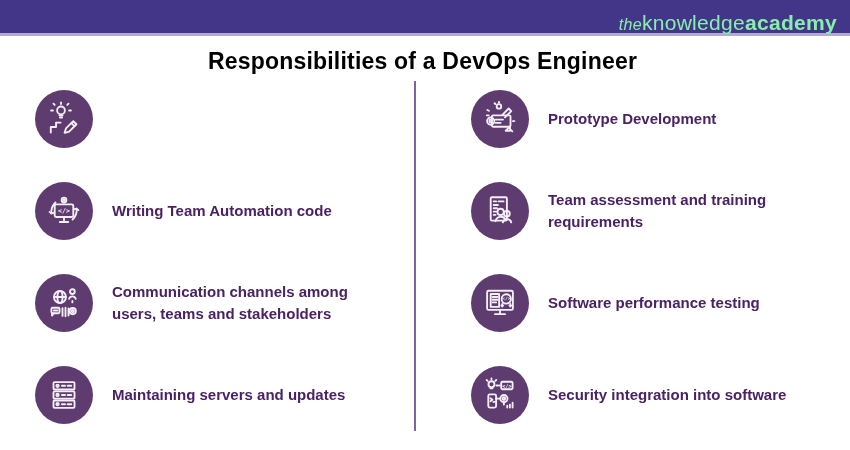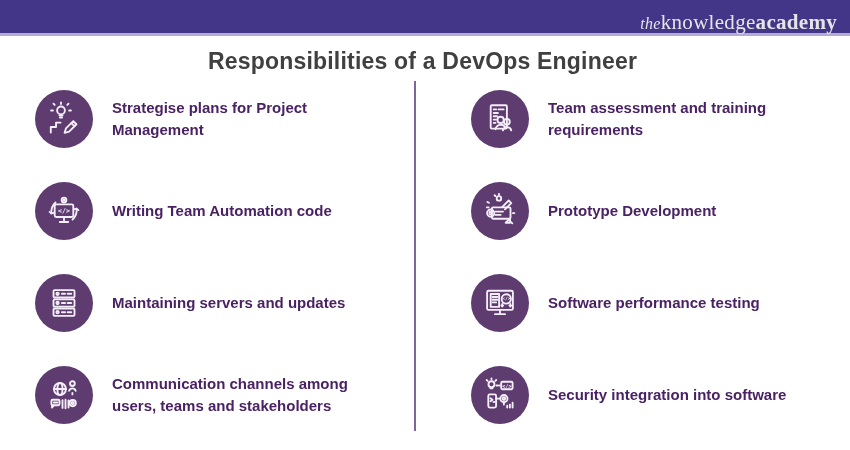--- a/index.html
+++ b/index.html
@@ -13,34 +13,34 @@
     height: 33px;
     background: #433588;
     border-bottom: 3px solid #b5aad4;
     display: flex;
     align-items: center;
     justify-content: flex-end;
     padding-right: 13px;
     box-sizing: content-box;
   }
   .logo {
-    color: #e5e5e5;
-    font-family: Liberation Serif, serif;
+    color: #86efac;
+    font-family: Liberation Sans, sans-serif;
     font-size: 21px;
     letter-spacing: 0.3px;
     white-space: nowrap;
     line-height: 1;
     margin-top: 12px;
   }
   .logo .the { font-style: italic; font-size: 16px; font-weight: 400; }
   .logo .knowledge { font-weight: 400; }
   .logo .academy { font-weight: 700; }
   .page-title {
     text-align: center;
-    color: #404040;
+    color: #000000;
     font-size: 23px;
     font-weight: 700;
     letter-spacing: 0.2px;
     margin: 12px 5px 0 0;
   }
   .content {
     display: flex;
     align-items: stretch;
     height: 368px;
     margin-top: 2px;
@@ -108,59 +108,39 @@
             <g class="ic">
           <circle cx="10" cy="6.3" r="2.6"></circle>
           <path d="M9 9.6h2M9.3 11h1.4"></path>
           <path d="M10 2V1M5.8 2.6l-.8-.8M14.2 2.6l.8-.8M4.6 6.3H3.4M15.4 6.3h1.2"></path>
           <path d="M3.2 21v-3.7h3.5v-2.9h3"></path>
           <path d="M12.4 21.2l.9-2.9 4.9-4.9 2.1 2.1-4.9 4.9-2.9.8z"></path>
           <path d="M16.9 14.7l2.1 2.1"></path>
         </g>
           </svg>
       </span>
-      <span class="item-label">Strategise plans for Project Management</span>
     </div>
 
     <div class="item">
       <span class="circle">
         <svg viewBox="0 0 24 24">
             <g class="ic">
           <rect x="5.8" y="7.6" width="12.4" height="8.4" rx="1"></rect>
           <path d="M12 16v2.1M9.2 19.3h5.6"></path>
           <circle cx="12" cy="4.7" r="1.6"></circle>
               <circle cx="12" cy="4.7" r="0.55"></circle>
           <path d="M3.6 13.6a8.8 8.8 0 0 1 2.7-7.3"></path>
           <path d="M3.6 13.6l-1.2-1M3.6 13.6l1.5-.4"></path>
           <path d="M20.4 10.4a8.8 8.8 0 0 1-2.7 7.3"></path>
           <path d="M20.4 10.4l1.2 1M20.4 10.4l-1.5.4"></path>
           <text class="ic-txt" x="12" y="13.3" font-size="4.4" text-anchor="middle">&lt;/&gt;</text>
         </g>
           </svg>
       </span>
       <span class="item-label">Writing Team Automation code</span>
-    </div>
-
-    <div class="item">
-      <span class="circle">
-        <svg viewBox="0 0 24 24">
-            <g class="ic">
-          <rect x="5" y="3.4" width="14" height="4.9" rx="0.7"></rect>
-          <rect x="5" y="9.55" width="14" height="4.9" rx="0.7"></rect>
-          <rect x="5" y="15.7" width="14" height="4.9" rx="0.7"></rect>
-          <circle cx="7.7" cy="5.85" r="0.8"></circle>
-              <path d="M10.6 5.85h2.1M14.4 5.85h2.4"></path>
-          <circle cx="7.7" cy="12" r="0.8"></circle>
-              <path d="M10.6 12h2.1M14.4 12h2.4"></path>
-          <circle cx="7.7" cy="18.15" r="0.8"></circle>
-              <path d="M10.6 18.15h2.1M14.4 18.15h2.4"></path>
-        </g>
-          </svg>
-      </span>
-      <span class="item-label">Maintaining servers and updates</span>
     </div>
 
     <div class="item">
       <span class="circle">
         <svg viewBox="0 0 24 24">
             <g class="ic">
           <circle cx="9.3" cy="8" r="4"></circle>
           <ellipse cx="9.3" cy="8" rx="1.7" ry="4"></ellipse>
           <path d="M5.3 8h8"></path>
           <circle cx="17.6" cy="4.4" r="1.6"></circle>
@@ -170,58 +150,77 @@
           <path d="M5.2 18.8L4 20.4v-1.6M5.2 17h2.4"></path>
           <circle cx="17.8" cy="17.4" r="2.1"></circle>
               <circle cx="17.8" cy="17.4" r="0.8"></circle>
           <path d="M11 20.6v-5.2M13 20.8v-5.6M15 20.4v-4.8"></path>
         </g>
           </svg>
       </span>
       <span class="item-label">Communication channels among users, teams and stakeholders</span>
     </div>
 
+    <div class="item">
+      <span class="circle">
+        <svg viewBox="0 0 24 24">
+            <g class="ic">
+          <rect x="5" y="3.4" width="14" height="4.9" rx="0.7"></rect>
+          <rect x="5" y="9.55" width="14" height="4.9" rx="0.7"></rect>
+          <rect x="5" y="15.7" width="14" height="4.9" rx="0.7"></rect>
+          <circle cx="7.7" cy="5.85" r="0.8"></circle>
+              <path d="M10.6 5.85h2.1M14.4 5.85h2.4"></path>
+          <circle cx="7.7" cy="12" r="0.8"></circle>
+              <path d="M10.6 12h2.1M14.4 12h2.4"></path>
+          <circle cx="7.7" cy="18.15" r="0.8"></circle>
+              <path d="M10.6 18.15h2.1M14.4 18.15h2.4"></path>
+        </g>
+          </svg>
+      </span>
+      <span class="item-label">Maintaining servers and updates</span>
+    </div>
+
   </div>
 
   <div class="divider"></div>
 
   <div class="col col-right">
-
-    <div class="item">
-      <span class="circle">
-        <svg viewBox="0 0 24 24">
-            <g class="ic">
-          <rect x="5.8" y="2.8" width="10.8" height="15.6" rx="0.8"></rect>
-          <path d="M7.8 5.6h1.6M11 5.6h3.4M7.8 8h2.8M7.8 10.2h2.2M7.8 12.4h1.6M7.8 14.6h1.2"></path>
-          <circle cx="12.4" cy="12.6" r="2.1"></circle>
-          <path d="M9 18.8a3.5 3.5 0 0 1 6.6-1"></path>
-          <circle cx="16.6" cy="13.8" r="1.9"></circle>
-          <path d="M13.9 19.6a2.9 2.9 0 0 1 5.6 0"></path>
-        </g>
-          </svg>
-      </span>
-      <span class="item-label">Team assessment and training requirements</span>
-    </div>
 
     <div class="item">
       <span class="circle">
         <svg viewBox="0 0 24 24">
             <g class="ic">
           <rect x="6.6" y="9.6" width="12.4" height="7.6" rx="0.8"></rect>
           <path d="M9 12.4h5M9 14.6h3.4"></path>
           <circle cx="5.8" cy="13.4" r="2.4"></circle>
               <circle cx="5.8" cy="13.4" r="0.9"></circle>
           <path d="M13.6 9.2l4.2-4.2 1.7 1.7-4.2 4.2"></path>
           <circle cx="11.3" cy="3.6" r="1.5"></circle>
           <path d="M11.3 1.2V.6M8.9 2l-.5-.5M3.6 6l1 .5M3.2 9.6h1.2M20.6 13.4h1M19.4 19.4l.8.8"></path>
           <path d="M15.8 19.8l2.9-2.9v2.9z"></path>
         </g>
           </svg>
       </span>
       <span class="item-label">Prototype Development</span>
+    </div>
+
+    <div class="item">
+      <span class="circle">
+        <svg viewBox="0 0 24 24">
+            <g class="ic">
+          <rect x="5.8" y="2.8" width="10.8" height="15.6" rx="0.8"></rect>
+          <path d="M7.8 5.6h1.6M11 5.6h3.4M7.8 8h2.8M7.8 10.2h2.2M7.8 12.4h1.6M7.8 14.6h1.2"></path>
+          <circle cx="12.4" cy="12.6" r="2.1"></circle>
+          <path d="M9 18.8a3.5 3.5 0 0 1 6.6-1"></path>
+          <circle cx="16.6" cy="13.8" r="1.9"></circle>
+          <path d="M13.9 19.6a2.9 2.9 0 0 1 5.6 0"></path>
+        </g>
+          </svg>
+      </span>
+      <span class="item-label">Team assessment and training requirements</span>
     </div>
 
     <div class="item">
       <span class="circle">
         <svg viewBox="0 0 24 24">
             <g class="ic">
           <rect x="3.4" y="3.8" width="17.2" height="12.8" rx="1"></rect>
           <path d="M12 16.6v2.2M8.6 19.4h6.8"></path>
           <rect x="5.8" y="6" width="5.6" height="8.6"></rect>
           <path d="M7 8h3.2M7 9.8h3.2M7 11.6h2.4"></path>

